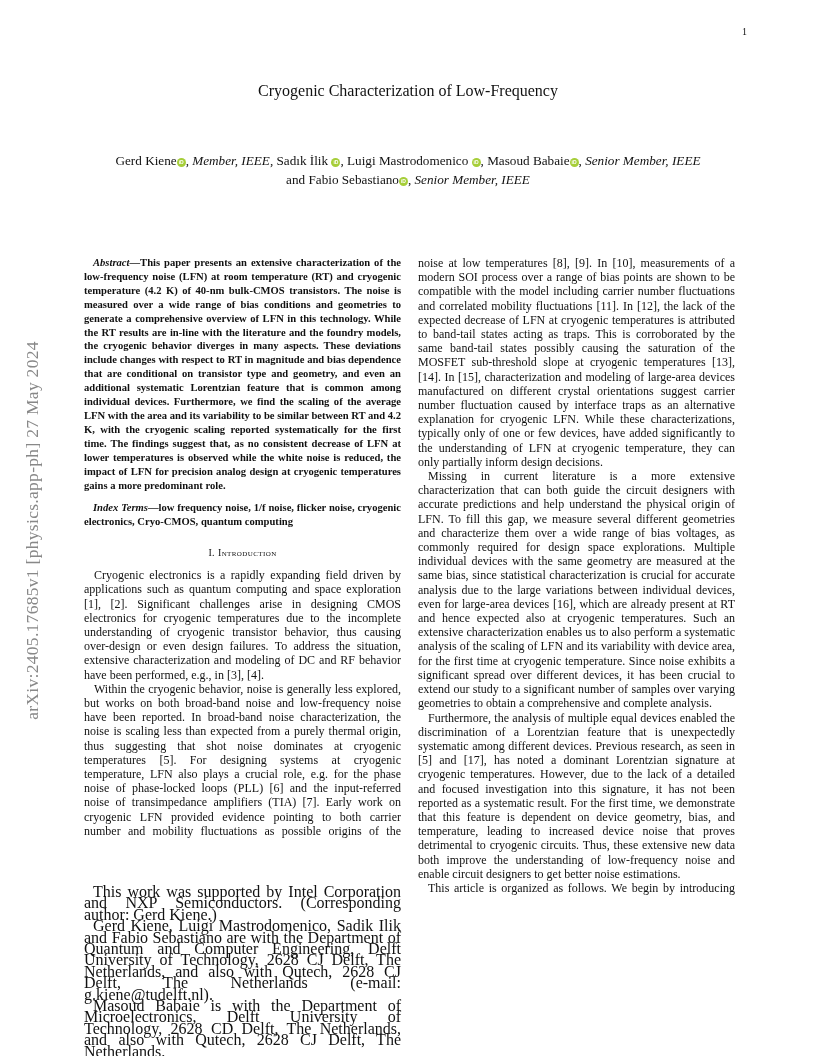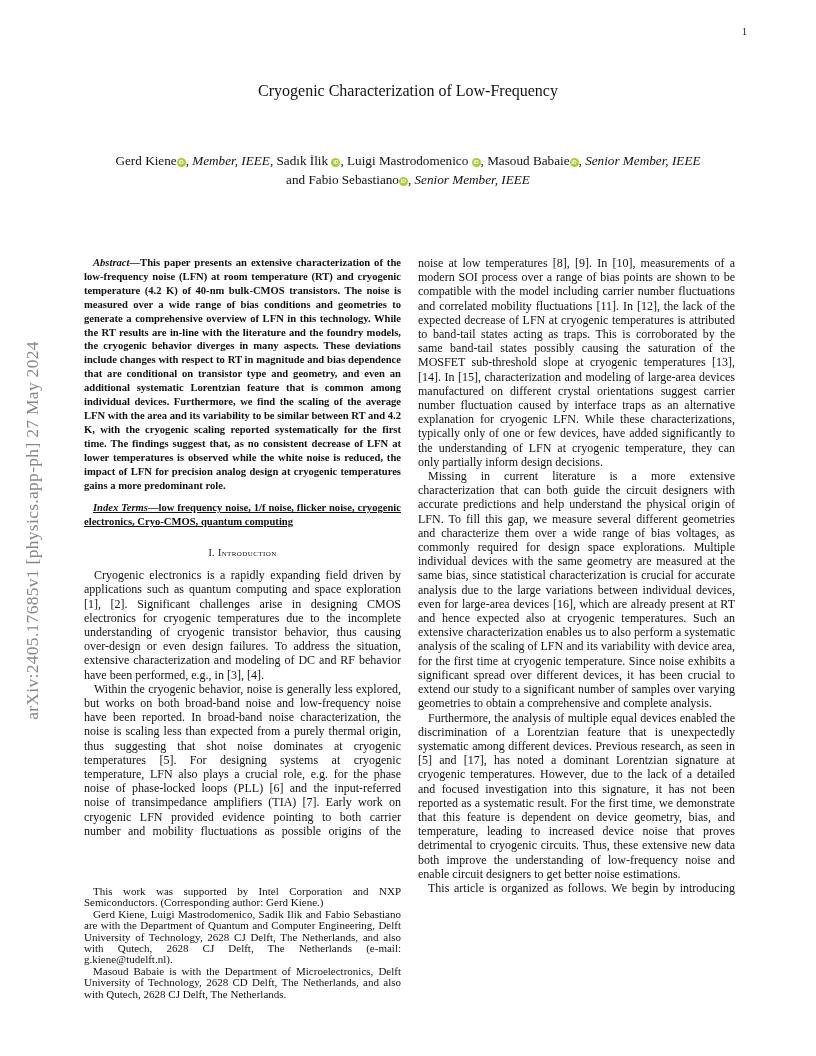--- a/index.html
+++ b/index.html
@@ -47,38 +47,38 @@
     position: absolute; top: 256px; width: 317px;
     text-align: justify;
   }
   .col-left  { left: 84px;  height: 640px; overflow: hidden; }
   .col-right { left: 418px; height: 764px; overflow: hidden; }
   .abstract-para, .index-terms-para {
     font-weight: bold;
     font-size: 10.6px; line-height: 13.9px;
     margin: 0; text-indent: 9px;
   }
-  .index-terms-para { margin-top: 9px; text-decoration: underline; }
+  .index-terms-para { margin-top: 9px; }
   .lead { font-style: italic; }
   .section-heading {
     font-size: 10px; font-weight: normal;
     font-variant: small-caps;
     letter-spacing: 0.4px;
     text-align: center;
     margin: 18px 0 10px 0;
   }
   .body-para {
     font-size: 12px; line-height: 14.2px;
     margin: 0; text-indent: 10px;
   }
   .body-para.no-indent { text-indent: 0; }
   .fill { text-align-last: justify; }
   .footnotes {
     position: absolute; left: 84px; top: 886px; width: 317px;
-    font-size: 11px; line-height: 11.4px;
+    font-size: 16px; line-height: 11.4px;
     text-align: justify;
   }
   .footnotes p { margin: 0; text-indent: 9px; }
 </style>
 </head>
 <body>
 
 <div class="page-number">1</div>
 
 <div class="watermark" style="color: rgb(136, 136, 136);">arXiv:2405.17685v1  [physics.app-ph]  27 May 2024</div>

